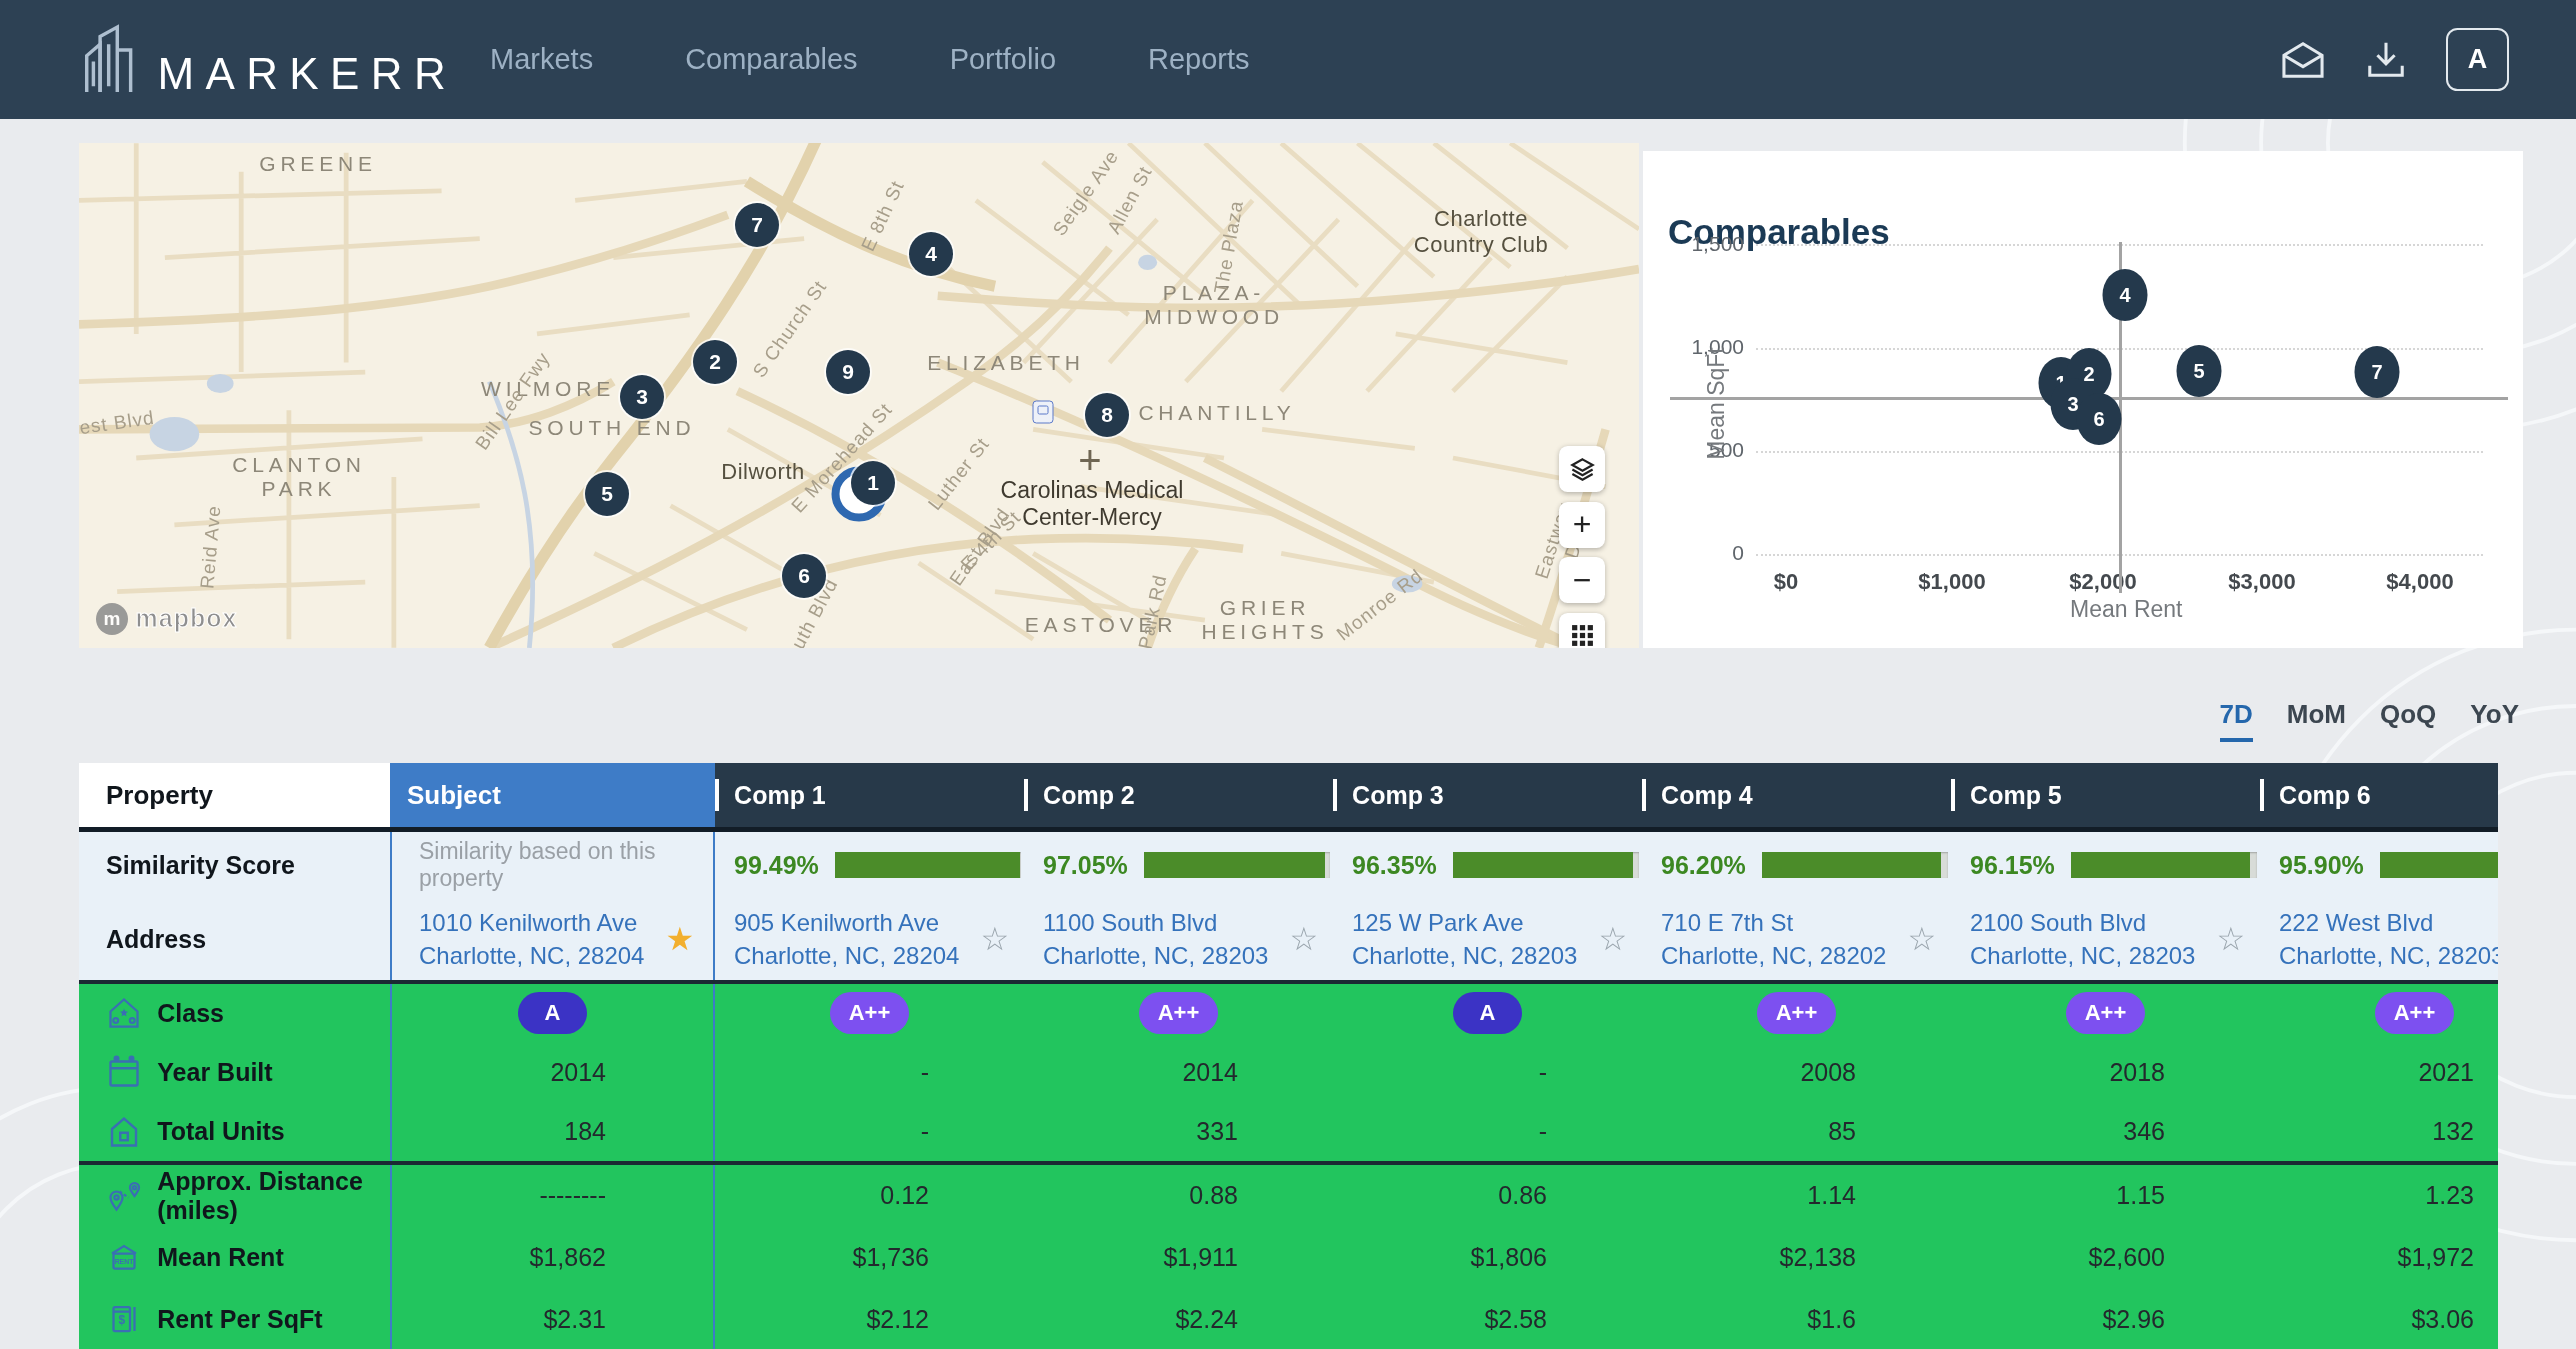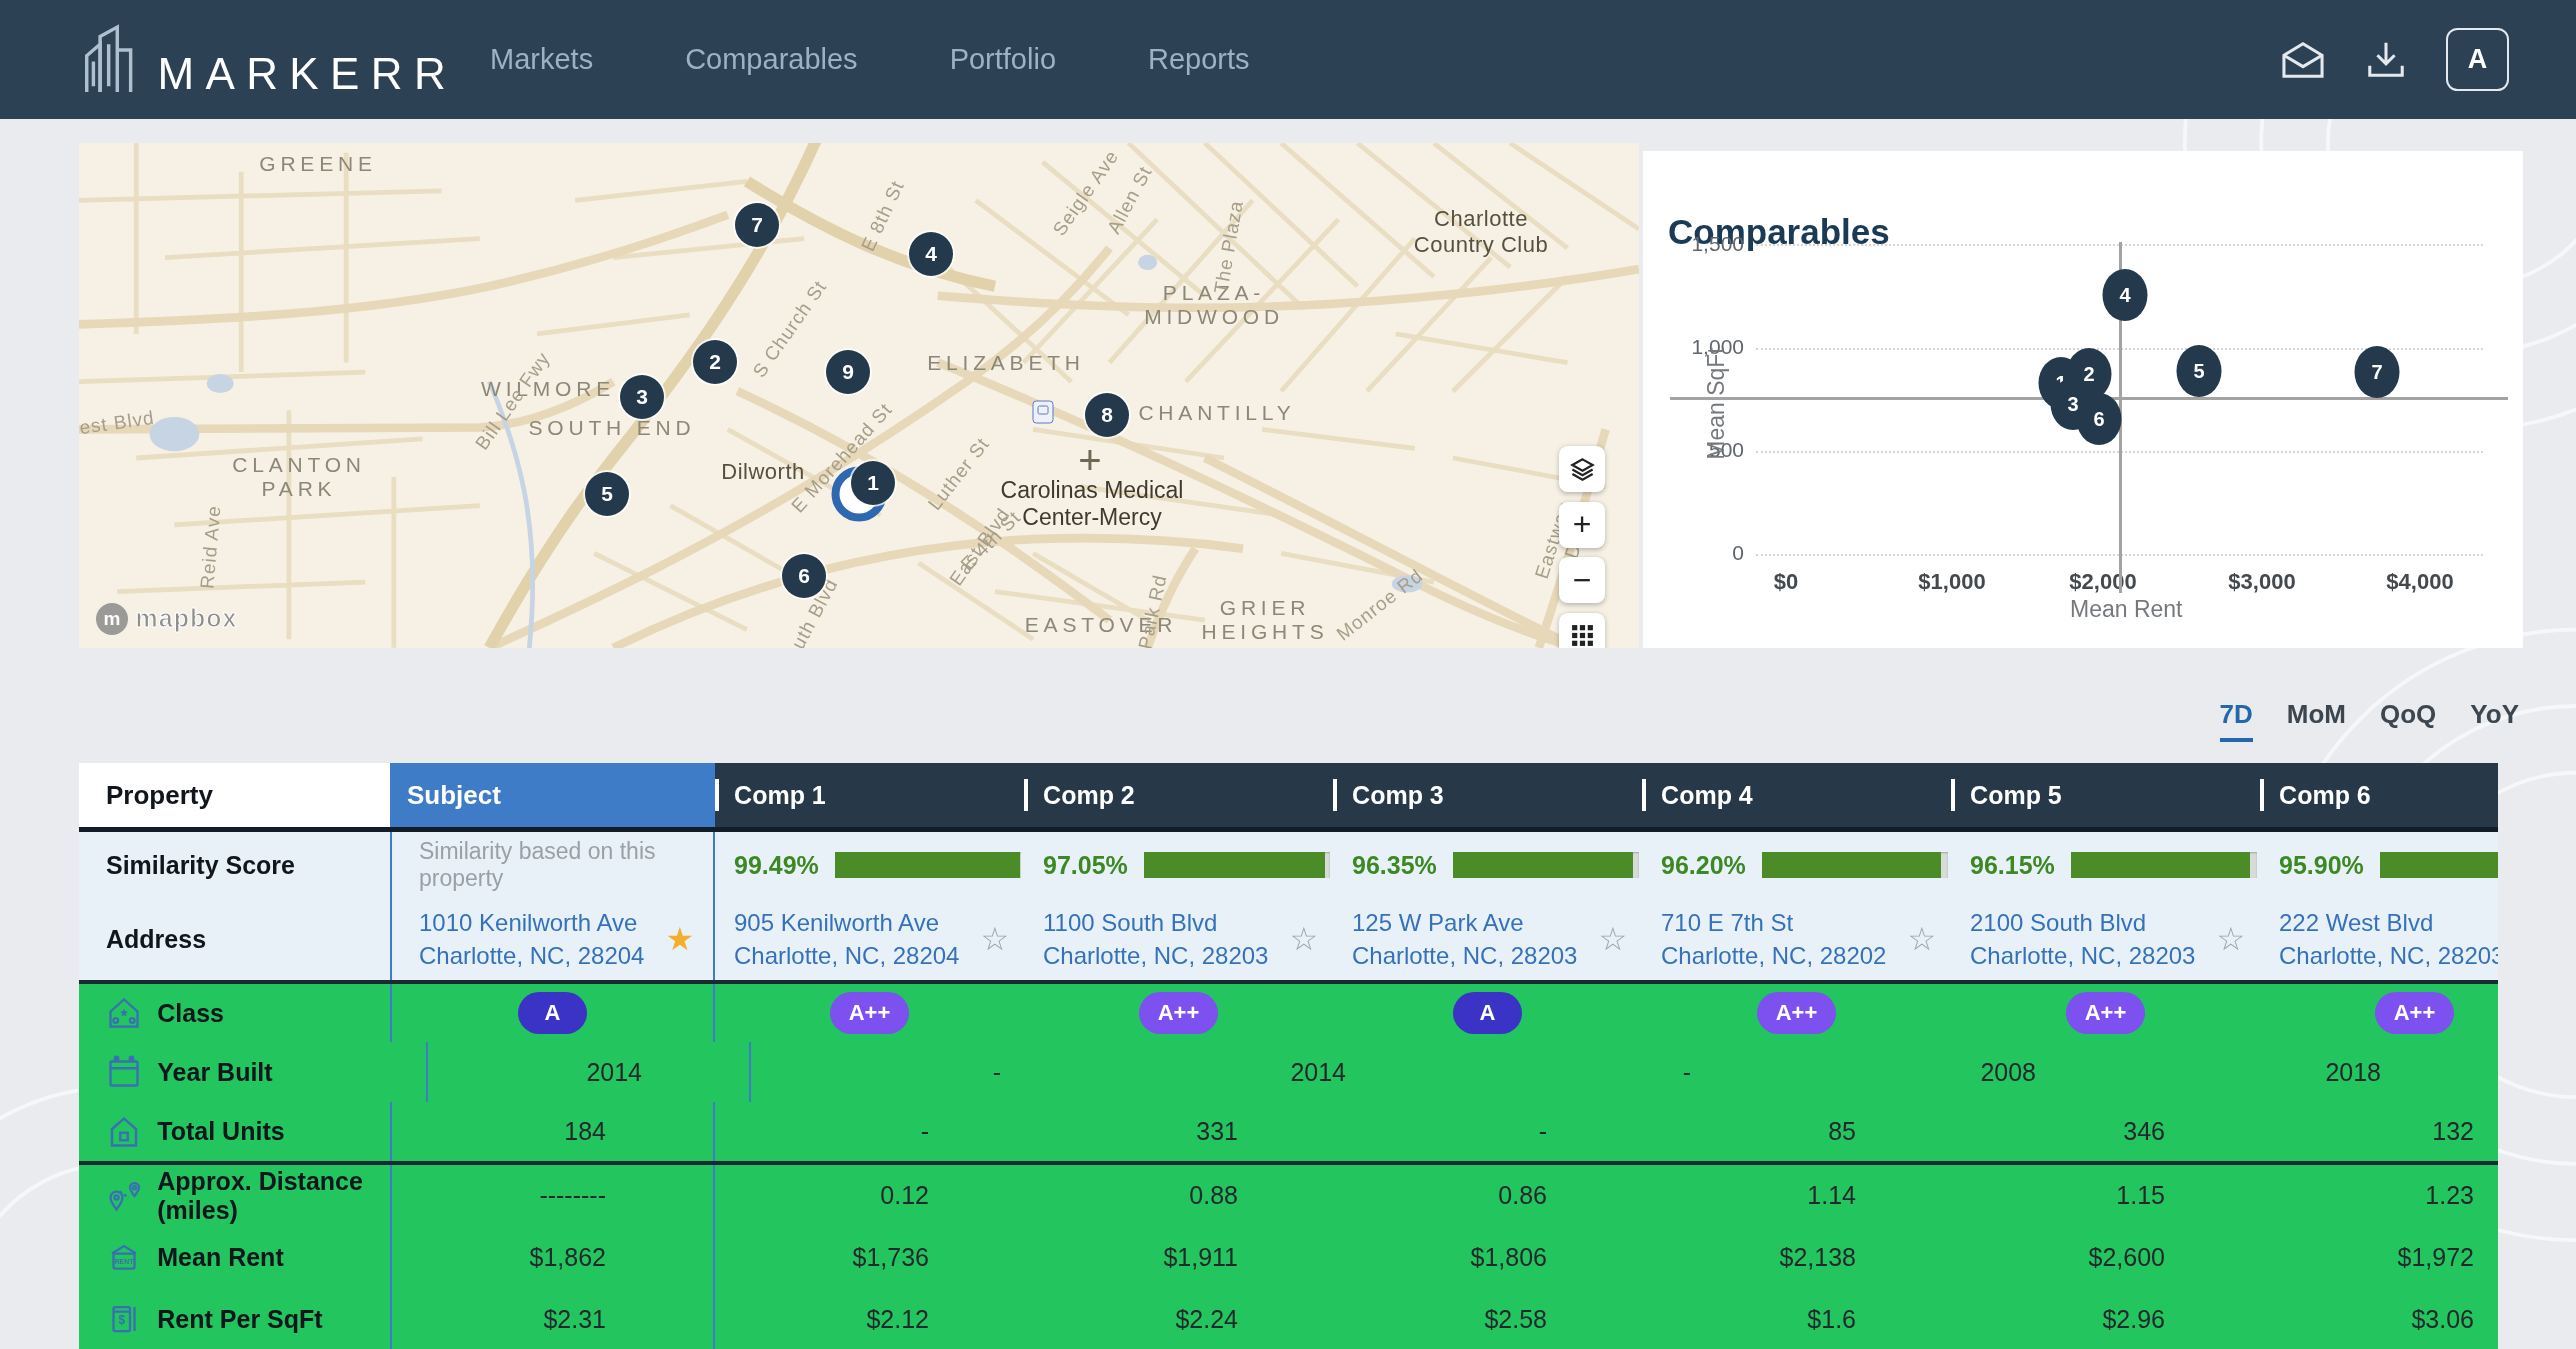--- a/index.html
+++ b/index.html
@@ -87,21 +87,21 @@
   .addr-cell.subj { padding-left:27px; }
   .addr-lines { font-size:24px; color:#3572bb; line-height:1.38; cursor:pointer; }
   .star { font-size:32px; color:#9aa5ad; cursor:pointer; line-height:1; }
   .star.filled { color:#f2af2e; }
   .val-cell { display:flex; align-items:center; justify-content:flex-end; padding-right:95px; font-size:25px; color:#23282d; overflow:hidden; }
   .val-cell.subj { padding-right:107px; }
   .pill-cell { display:flex; align-items:center; justify-content:center; overflow:hidden; }
   .pill { min-width:69px; padding:0 19px; height:42px; border-radius:21px; color:#fff; font-size:22px; font-weight:bold;
           display:flex; align-items:center; justify-content:center; }
   .row-class { height:58px; }
-  .row-year { height:60px;gap:36px; }
+  .row-year { height:60px; }
   .row-units { height:63px; border-bottom:4.8px solid #1b2933; }
   .row-dist { height:61px; }
   .row-rent { height:63px; }
   .row-rpsf { height:60px; }
   .row-icon { width:36px; height:36px; flex:none; }
 </style>
 </head>
 <body>
 
 <svg class="bg-contours" width="2576" height="1349" viewBox="0 0 2700 1414">

